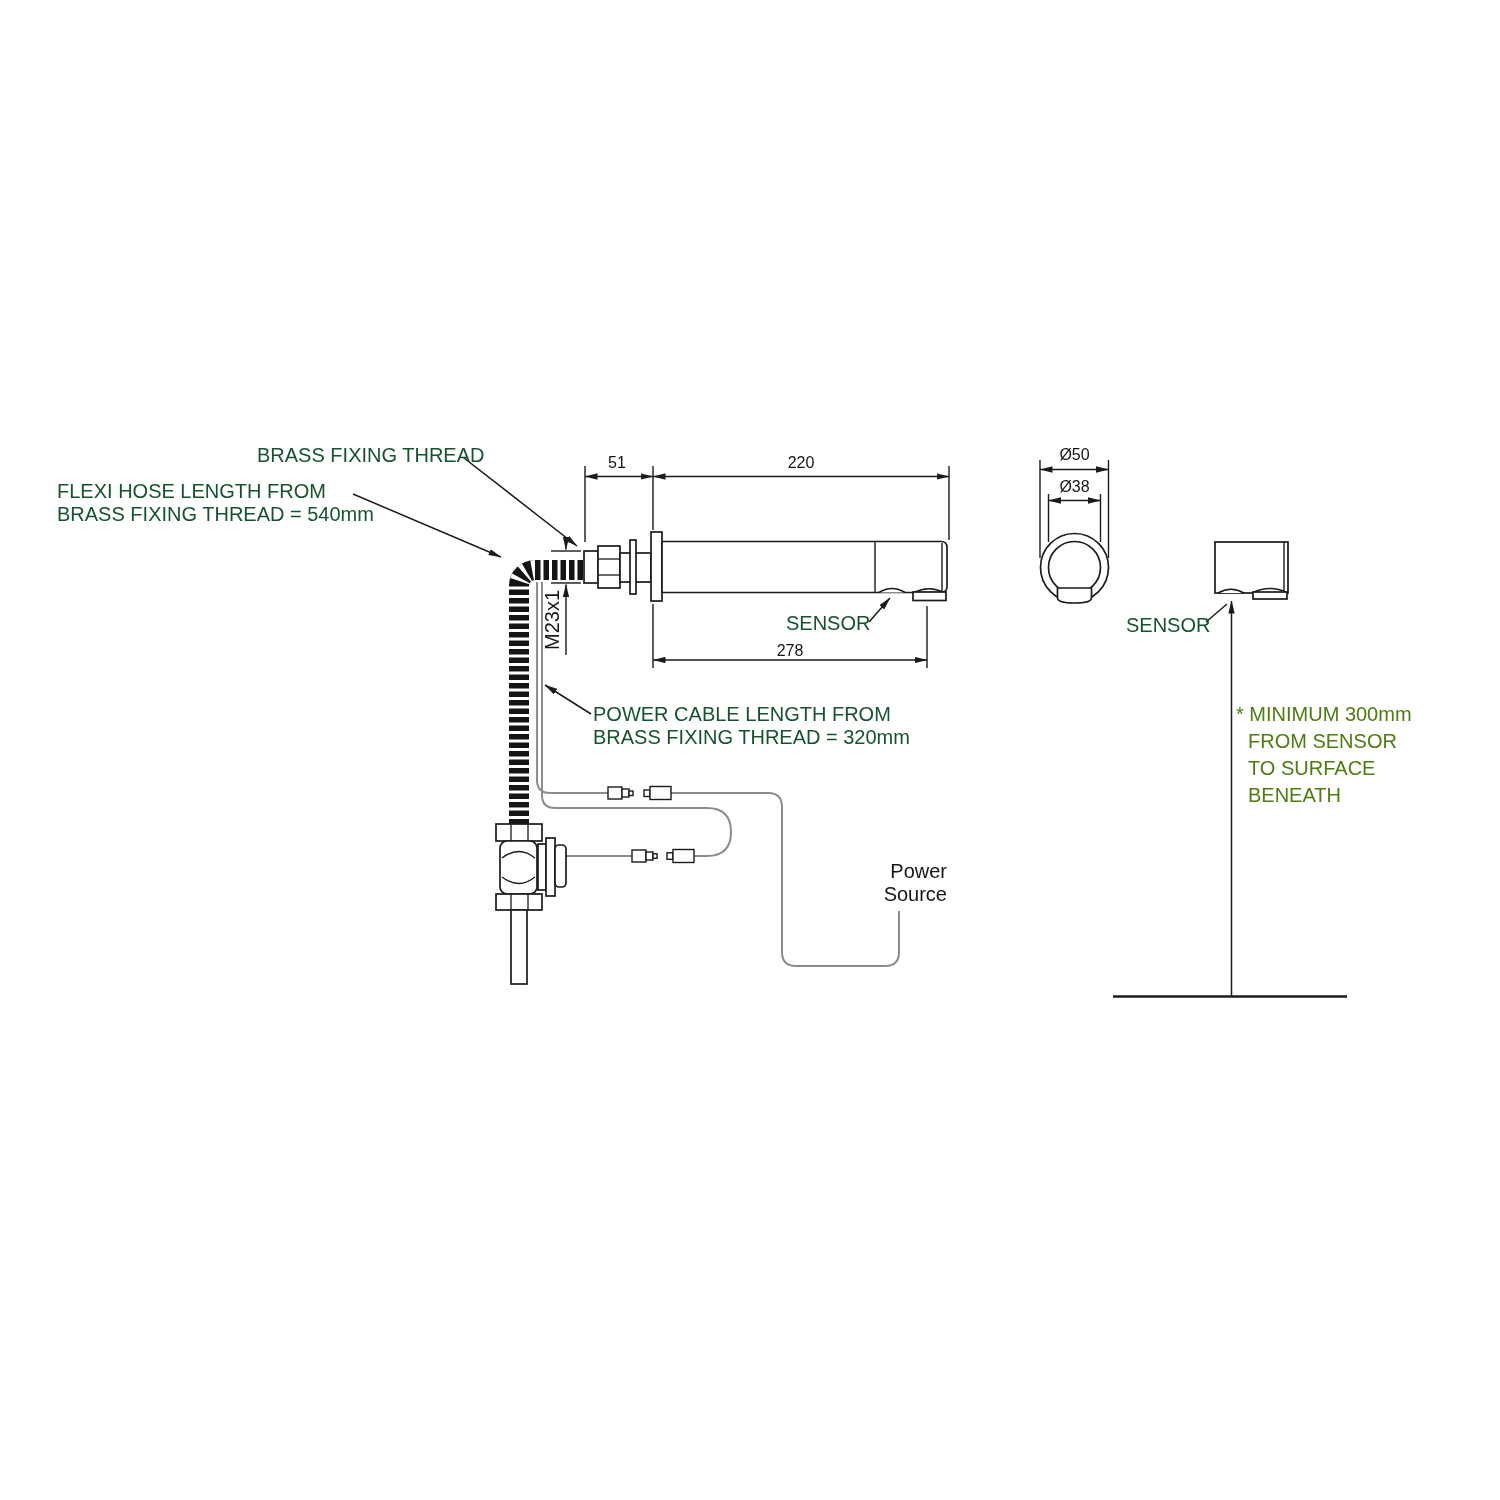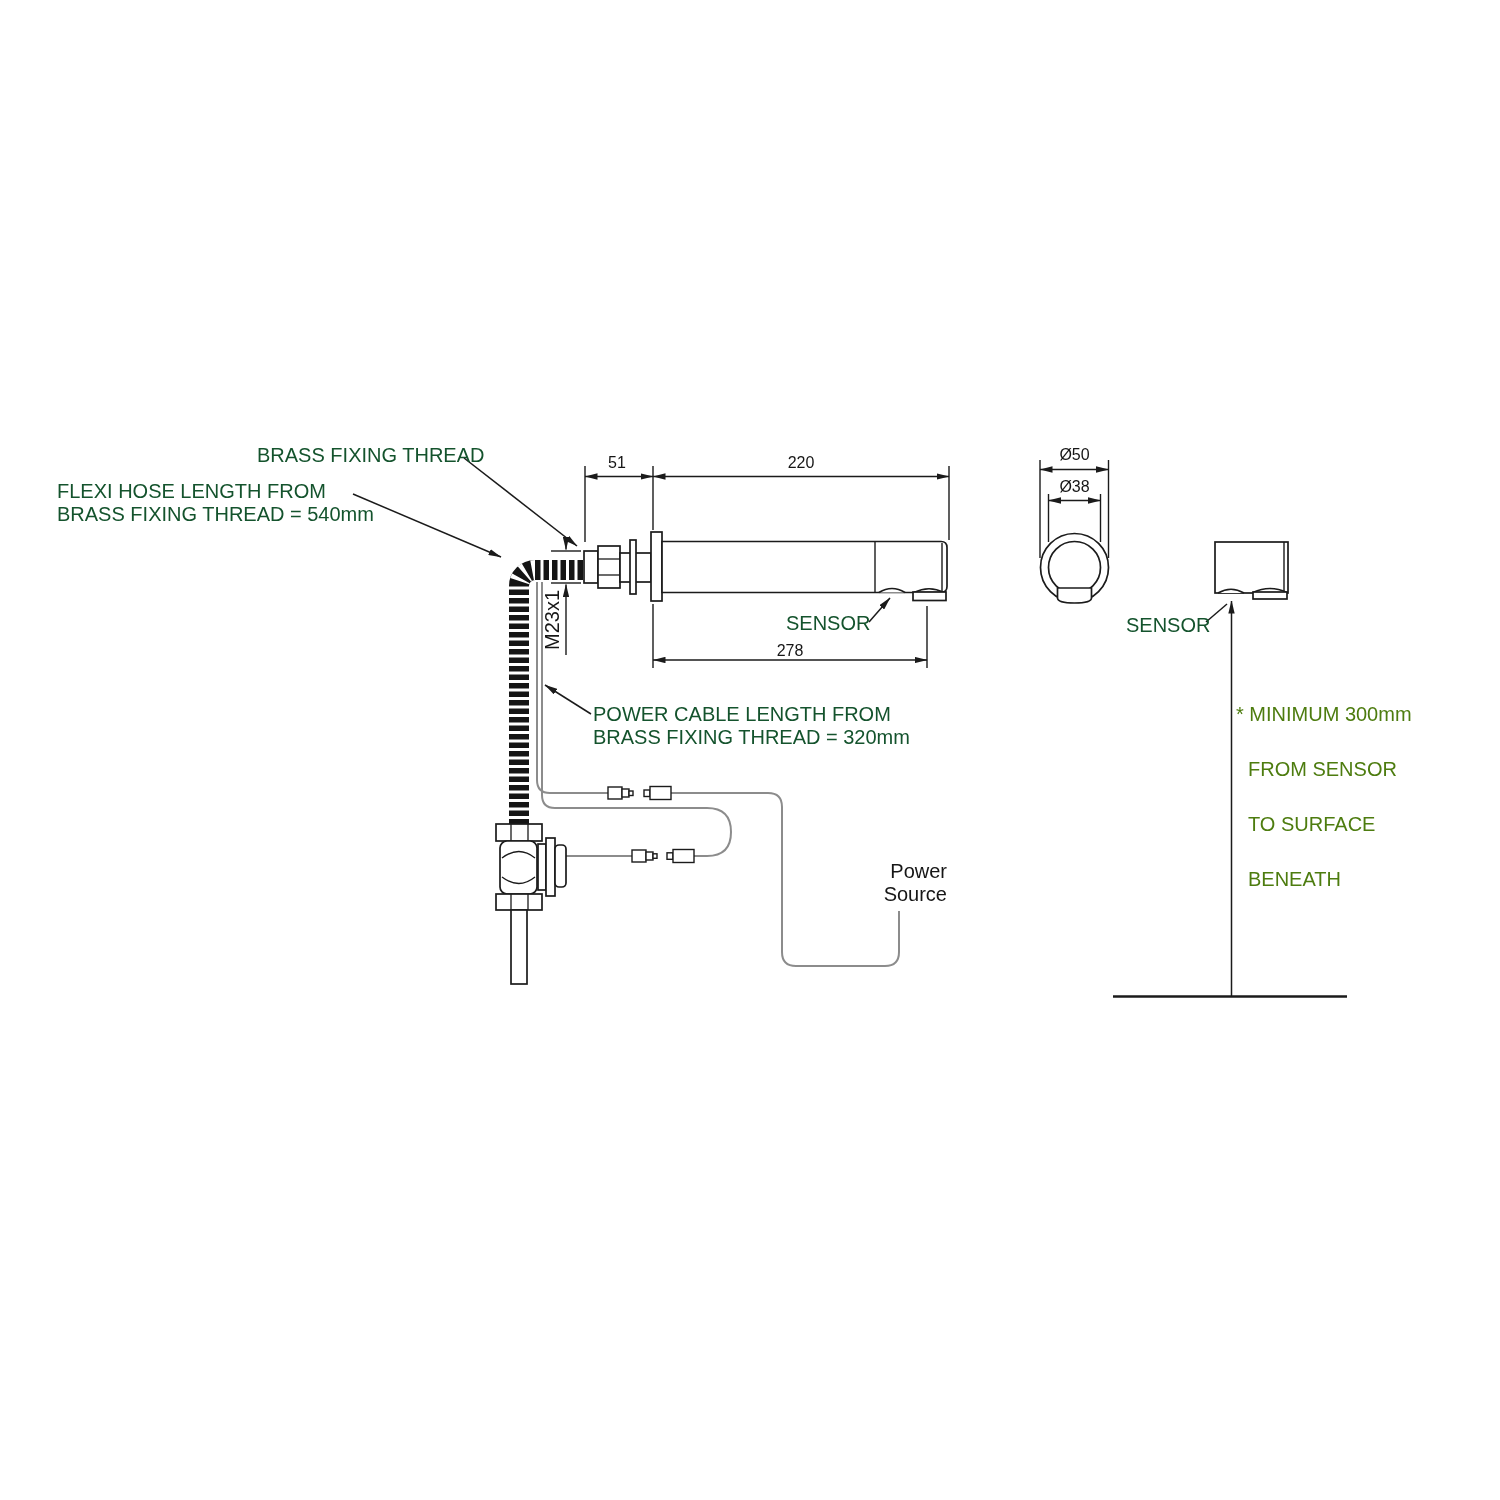--- a/index.html
+++ b/index.html
@@ -5,21 +5,21 @@
   html,body{margin:0;padding:0;background:#fff;}
   .canvas{position:relative;width:1500px;height:1500px;background:#fff;overflow:hidden;
           font-family:"Liberation Sans",sans-serif;color:#141414;}
   svg{position:absolute;left:0;top:0;}
   .lbl{position:absolute;font-size:20px;line-height:23px;white-space:nowrap;color:#14532d;}
   .ra{}
   .dim{position:absolute;font-size:16px;line-height:22px;text-align:center;white-space:nowrap;color:#161616;}
   .m23{position:absolute;left:507px;top:608px;width:90px;height:24px;text-align:center;
        font-size:20px;line-height:24px;transform:rotate(-90deg);transform-origin:center;color:#161616;}
   .minnote{position:absolute;left:1236px;top:701px;font-size:20px;line-height:27px;color:#4d7c0f;}
-  .minnote .cont{padding-left:12px;margin-top:28px;}
+  .minnote .cont{padding-left:12px;}
   .footnote{position:absolute;left:1117px;top:1004px;font-size:10px;line-height:14.5px;color:#1b1b1b;}
   .footnote .cont{padding-left:10px;}
   .pwr{position:absolute;left:846px;top:860px;width:101px;text-align:right;
        font-size:20px;line-height:23px;color:#161616;}
 </style>
 </head>
 <body>
 
 <div class="canvas">
 

